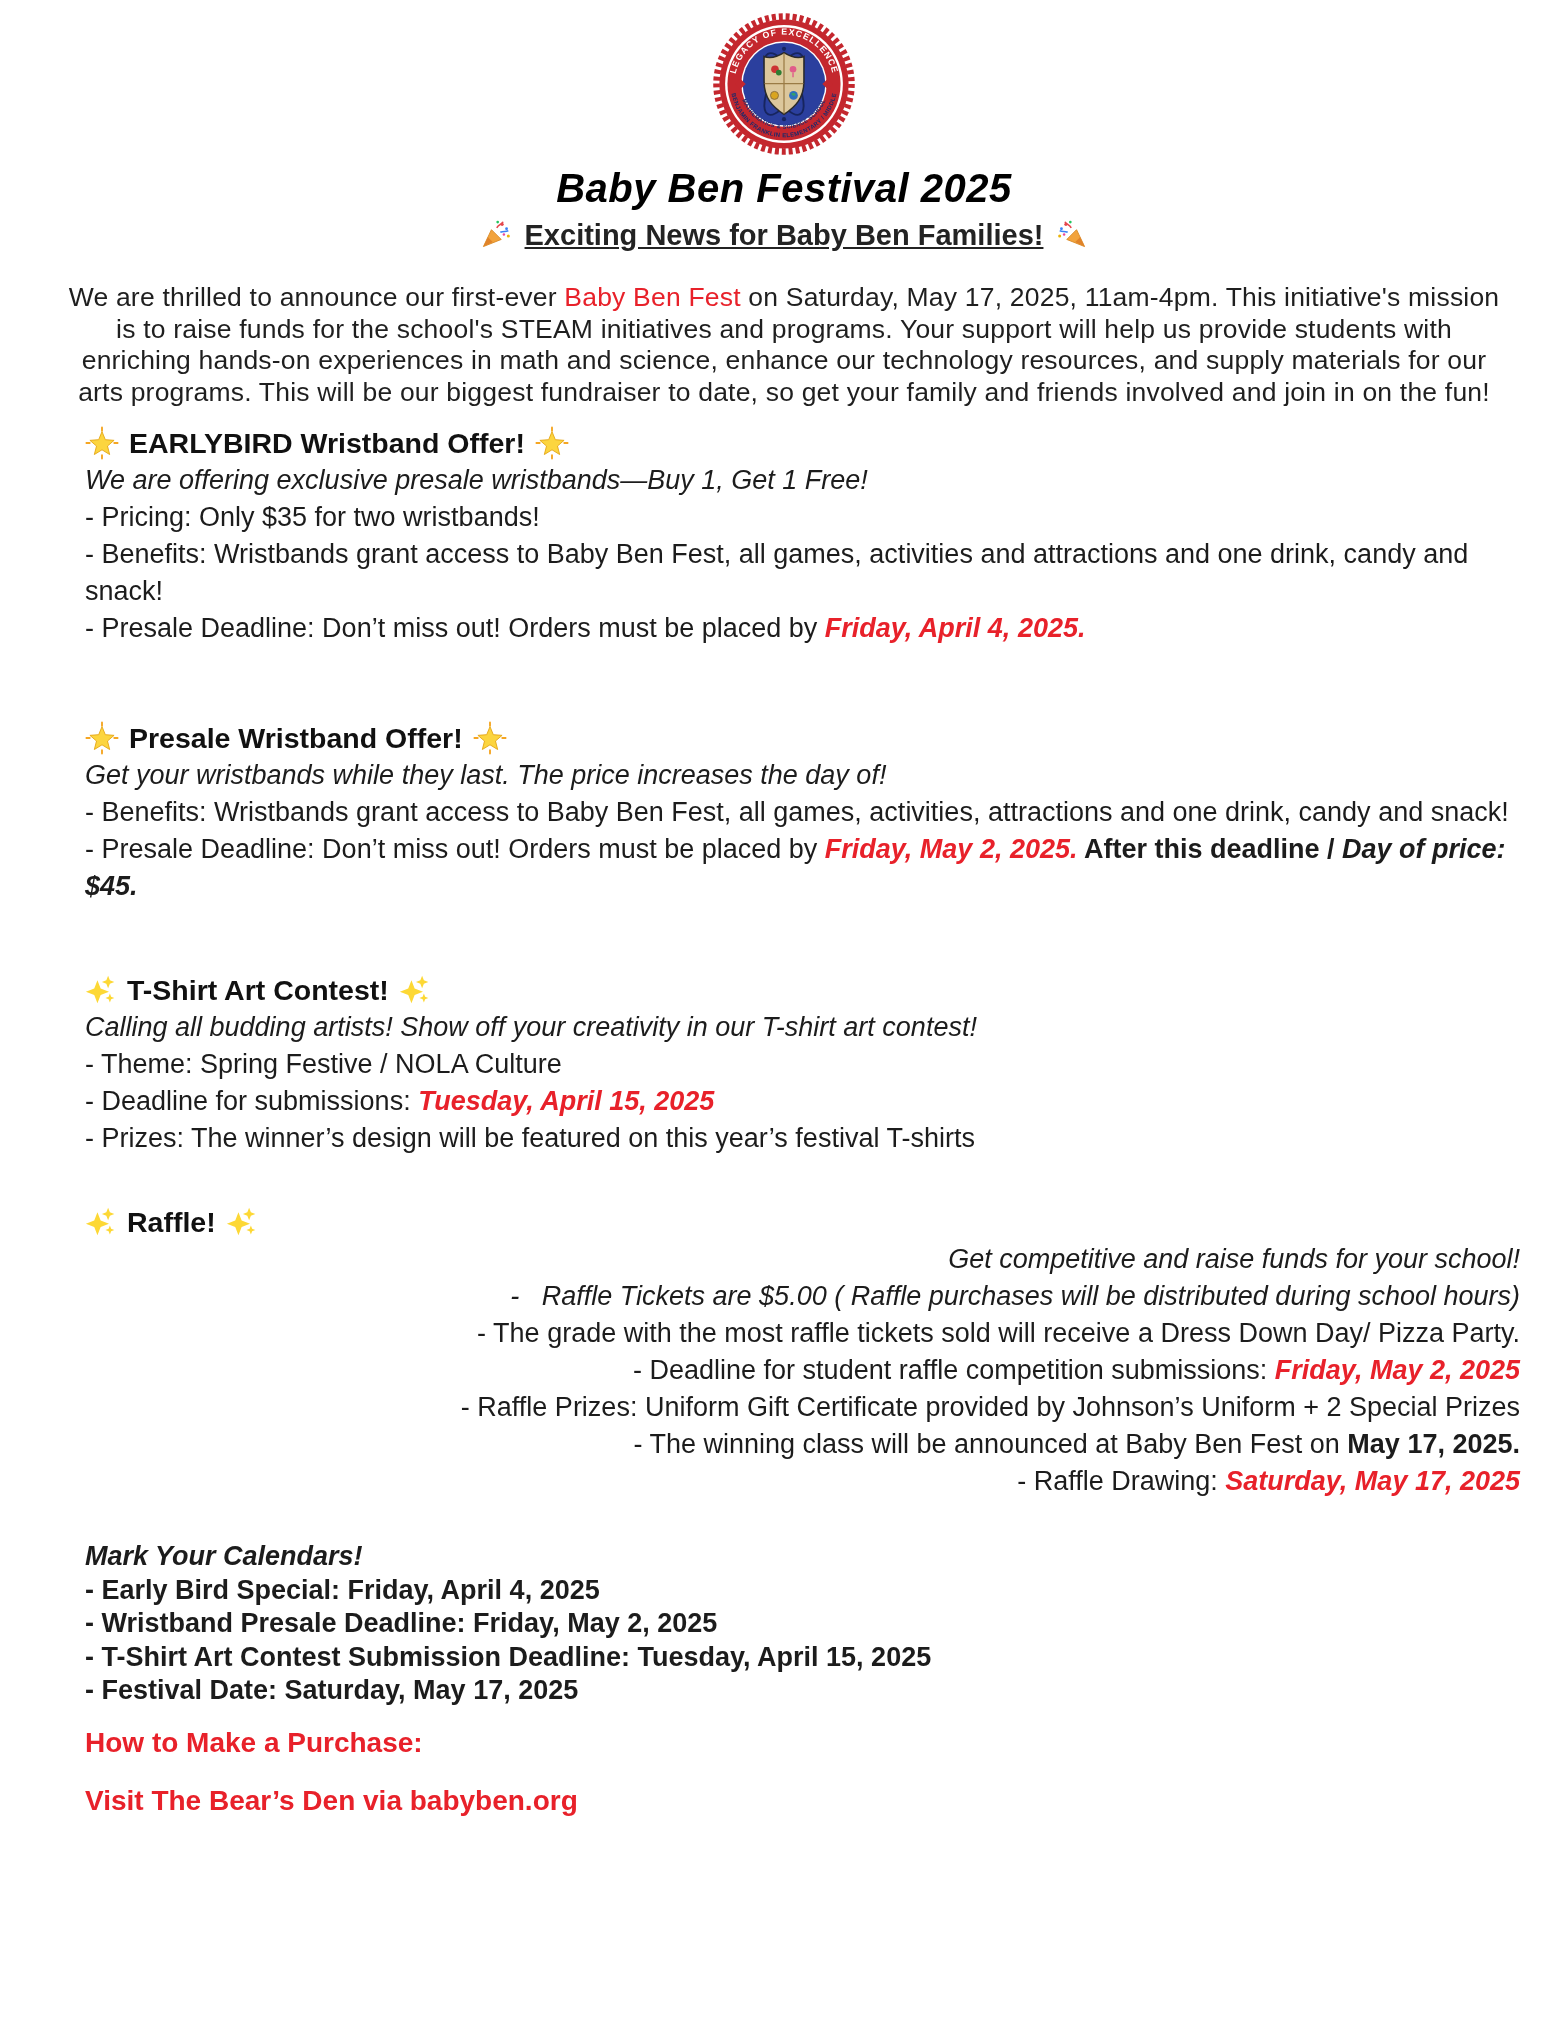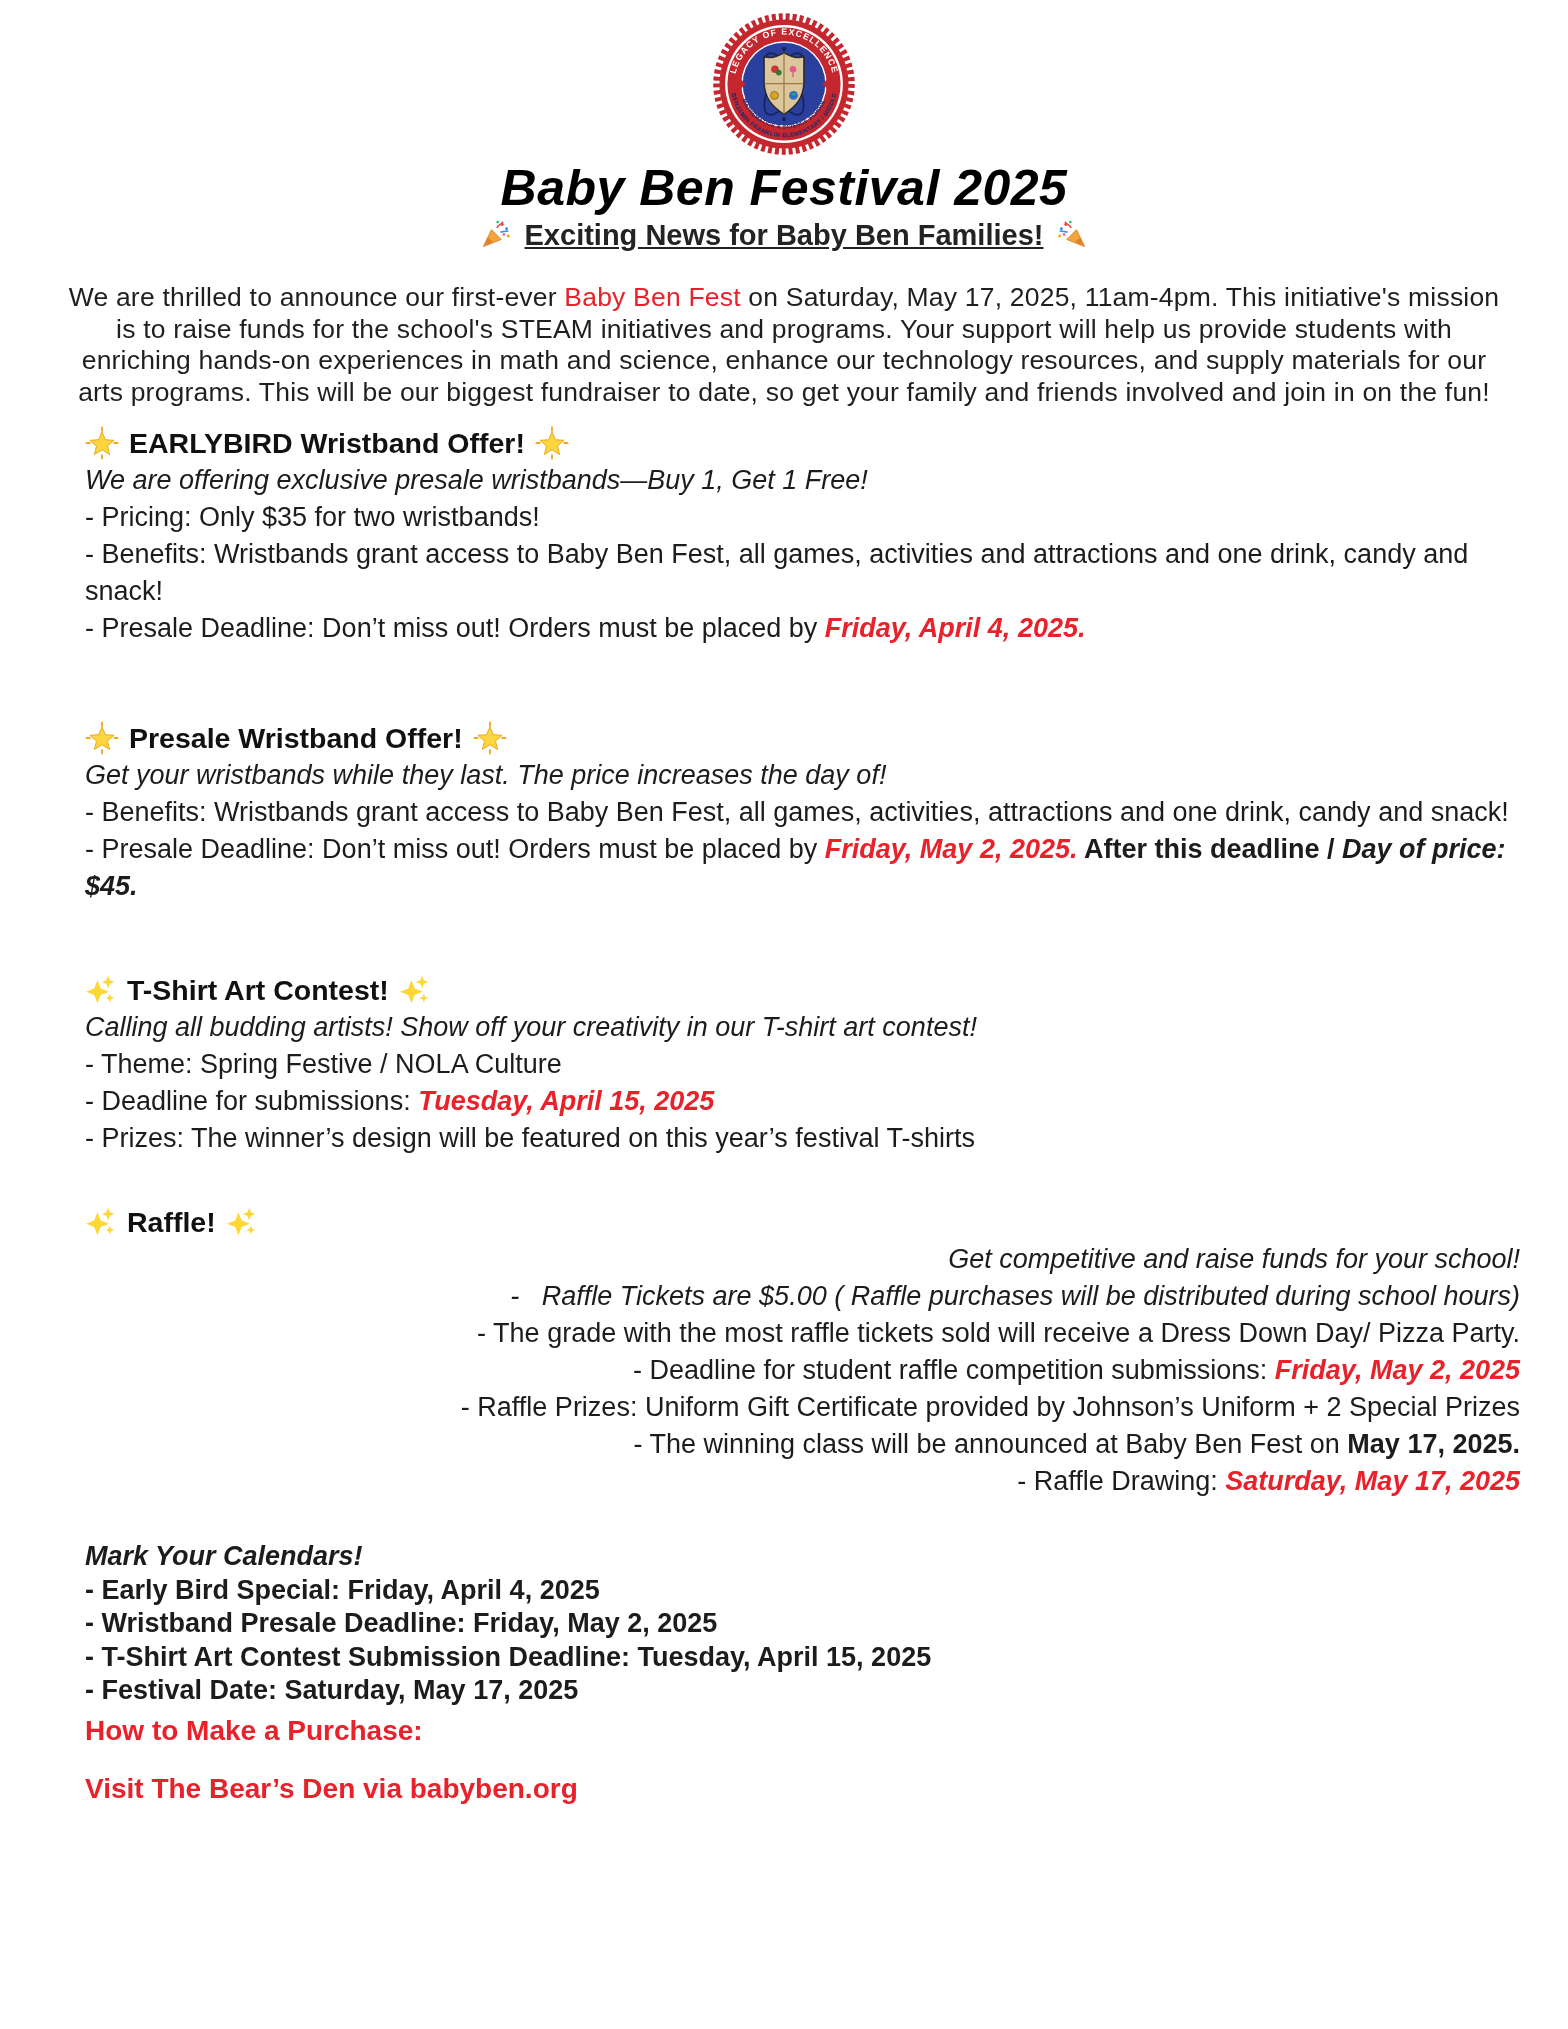--- a/index.html
+++ b/index.html
@@ -8,21 +8,21 @@
   body {
     width:1568px; height:2029px; overflow:hidden;
     font-family:"Liberation Sans", sans-serif; color:var(--ink);
   }
   .page { position:relative; width:1568px; height:2029px; background:#fff; }
 
   .seal-wrap { text-align:center; padding-top:8px; line-height:0; }
 
   h1.title {
     text-align:center; margin:6px 0 0;
-    font-style:italic; font-weight:bold; font-size:50px; letter-spacing:.5px; color:#000;
+    font-style:italic; font-weight:bold; font-size:40px; letter-spacing:.5px; color:#000;
     line-height:44px;
   }
   .subtitle-row {
     display:flex; justify-content:center; align-items:center; gap:14px; margin-top:8px;
   }
   .subtitle-row h2 { margin:0; font-size:29px; font-weight:bold; color:#232323; line-height:34px;text-decoration:underline; }
 
   .intro {
     width:1442px; margin:30px auto 0; text-align:center;
     font-size:26.5px; line-height:31.5px; color:#1f1f1f; letter-spacing:.2px;
@@ -42,21 +42,21 @@
 
   .sec-earlybird { margin-top:16px; }
   .sec-presale   { margin-top:72px; }
   .sec-tshirt    { margin-top:66px; }
   .sec-raffle    { margin-top:46px;text-align:right; }
   .sec-dates     { margin-top:40px; font-weight:bold; line-height:33.5px; }
   .sec-dates h3  { line-height:40px; }
   .hang { margin-left:-14px; font-style:italic; }
 
   .purchase { color:var(--red); font-weight:bold; font-size:28px; line-height:34px; }
-  .purchase.first { margin-top:6px; }
+  .purchase.first { margin-top:18px; }
   .purchase.second { margin-top:24px; }
 
   .icon { display:inline-block; line-height:0; vertical-align:middle; }
 </style>
 </head>
 <body>
 
 <div class="page">
 
   <div class="seal-wrap">

